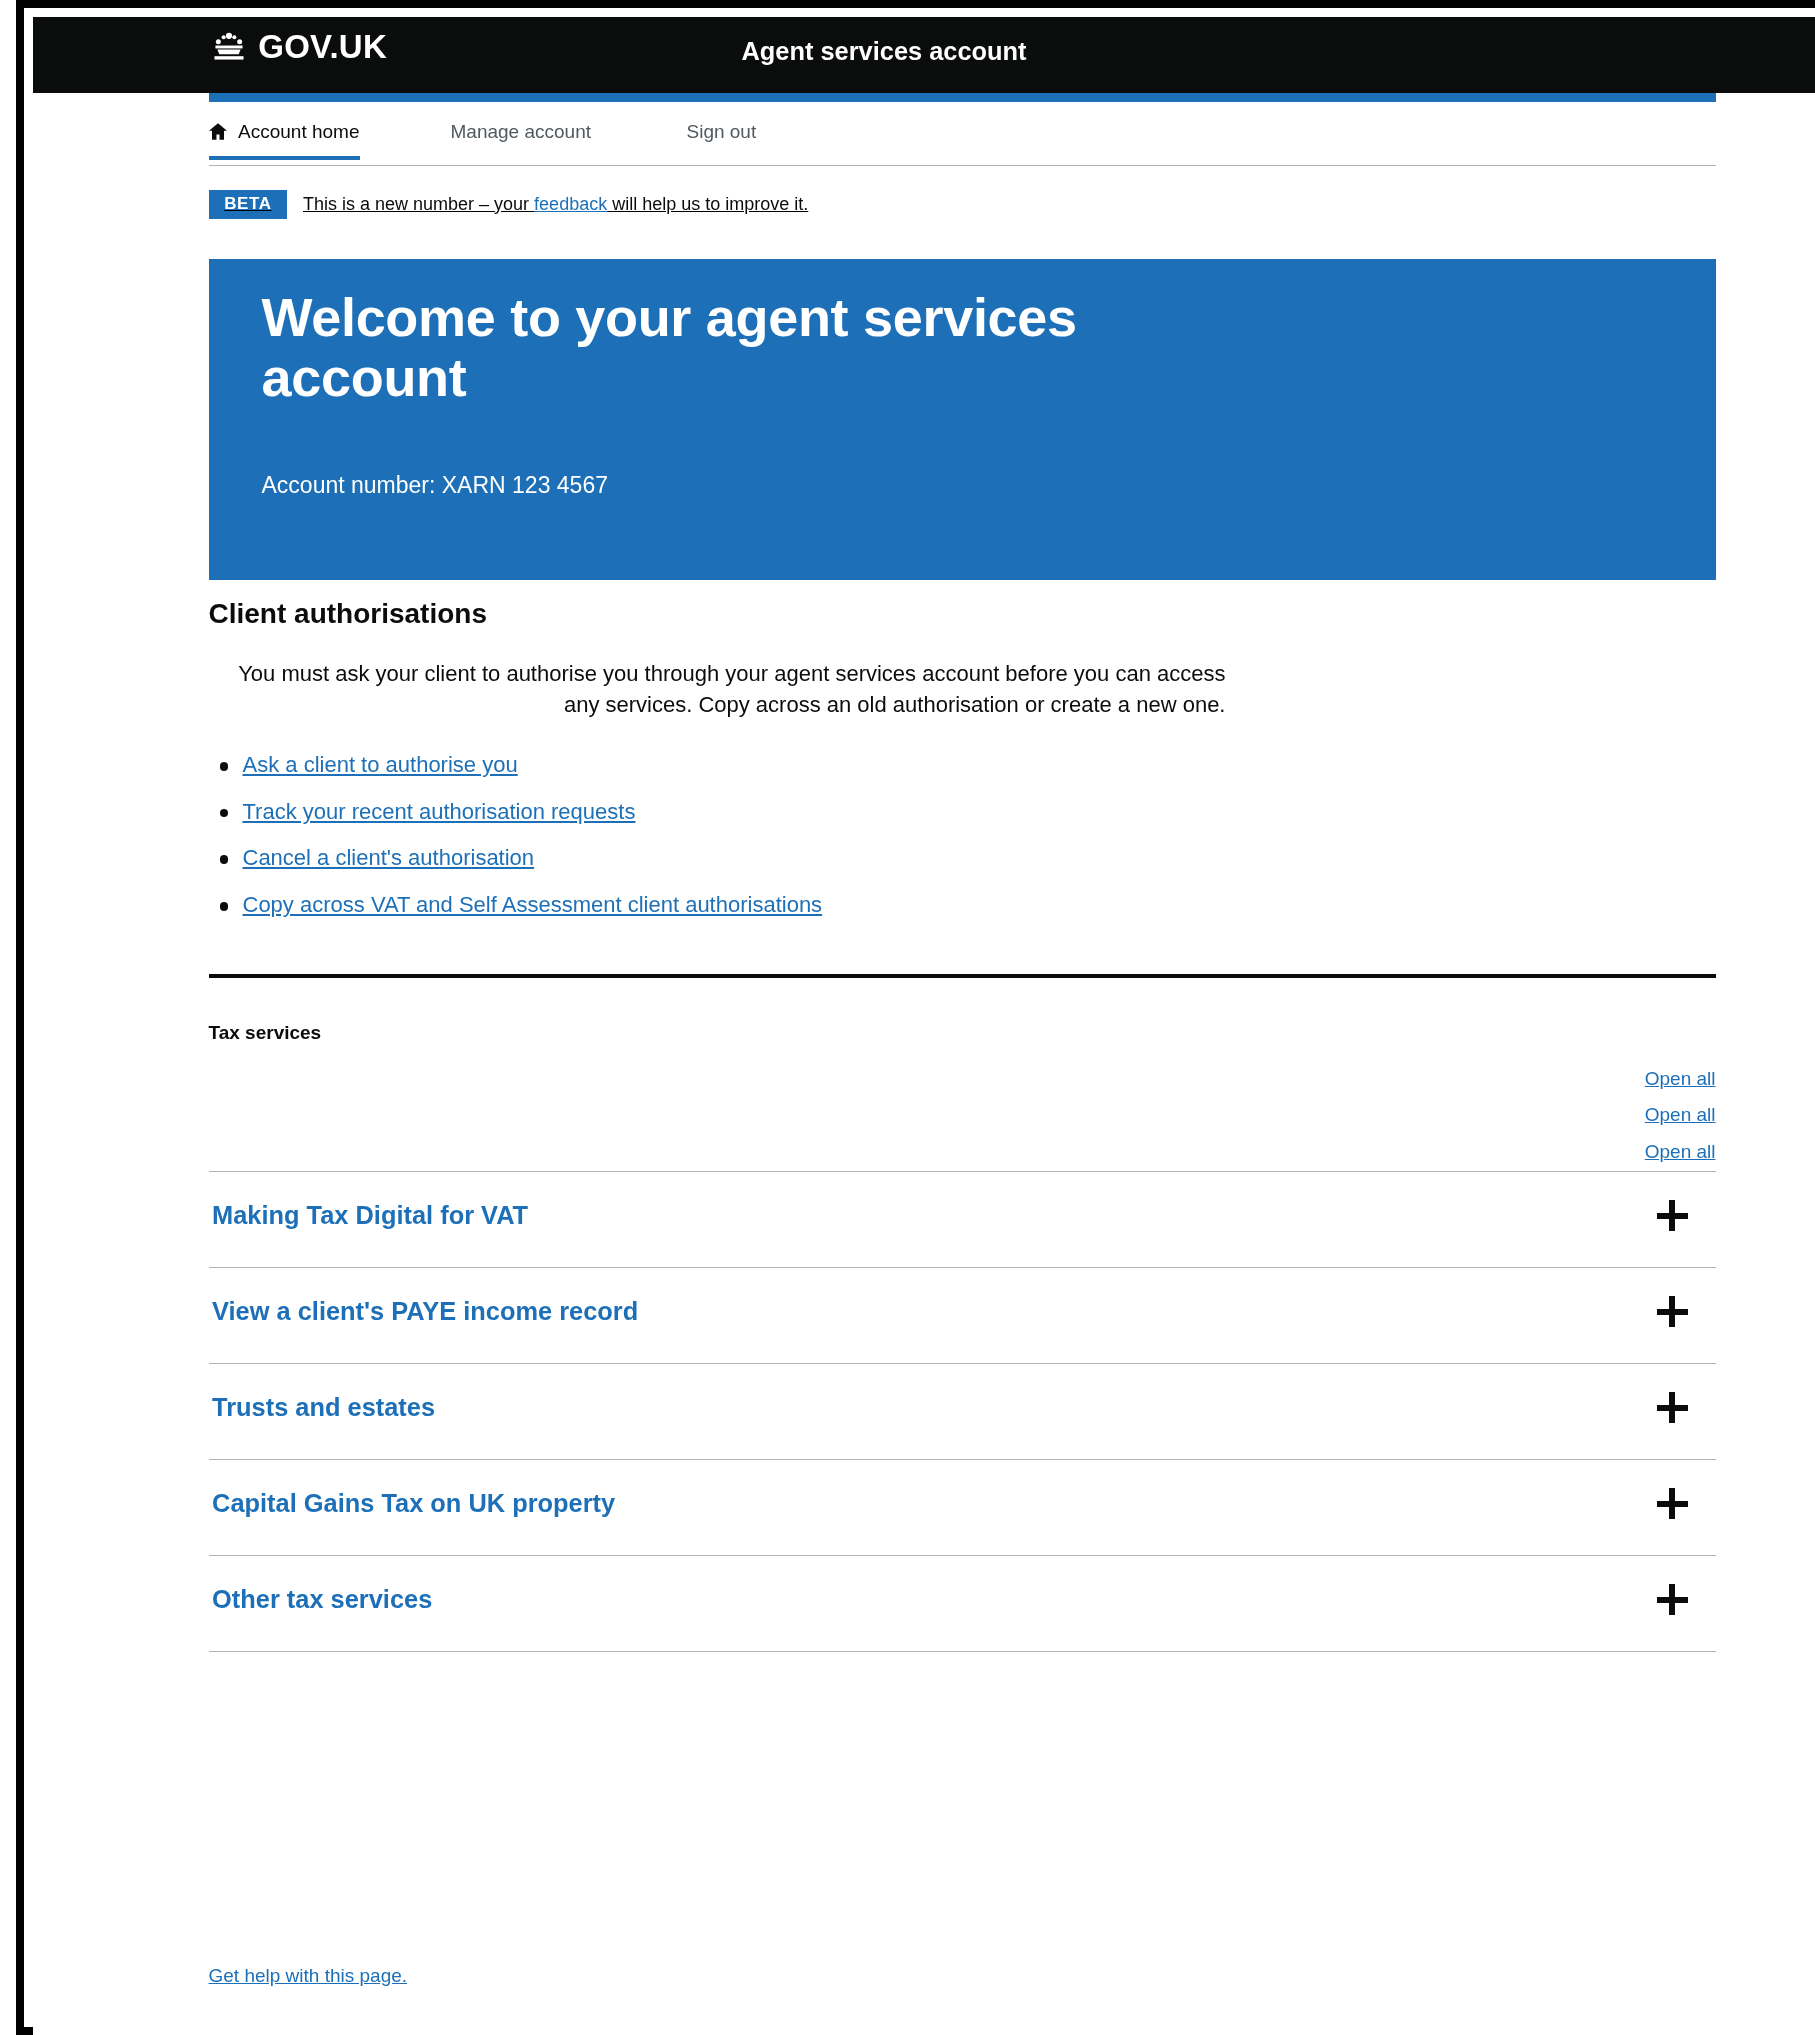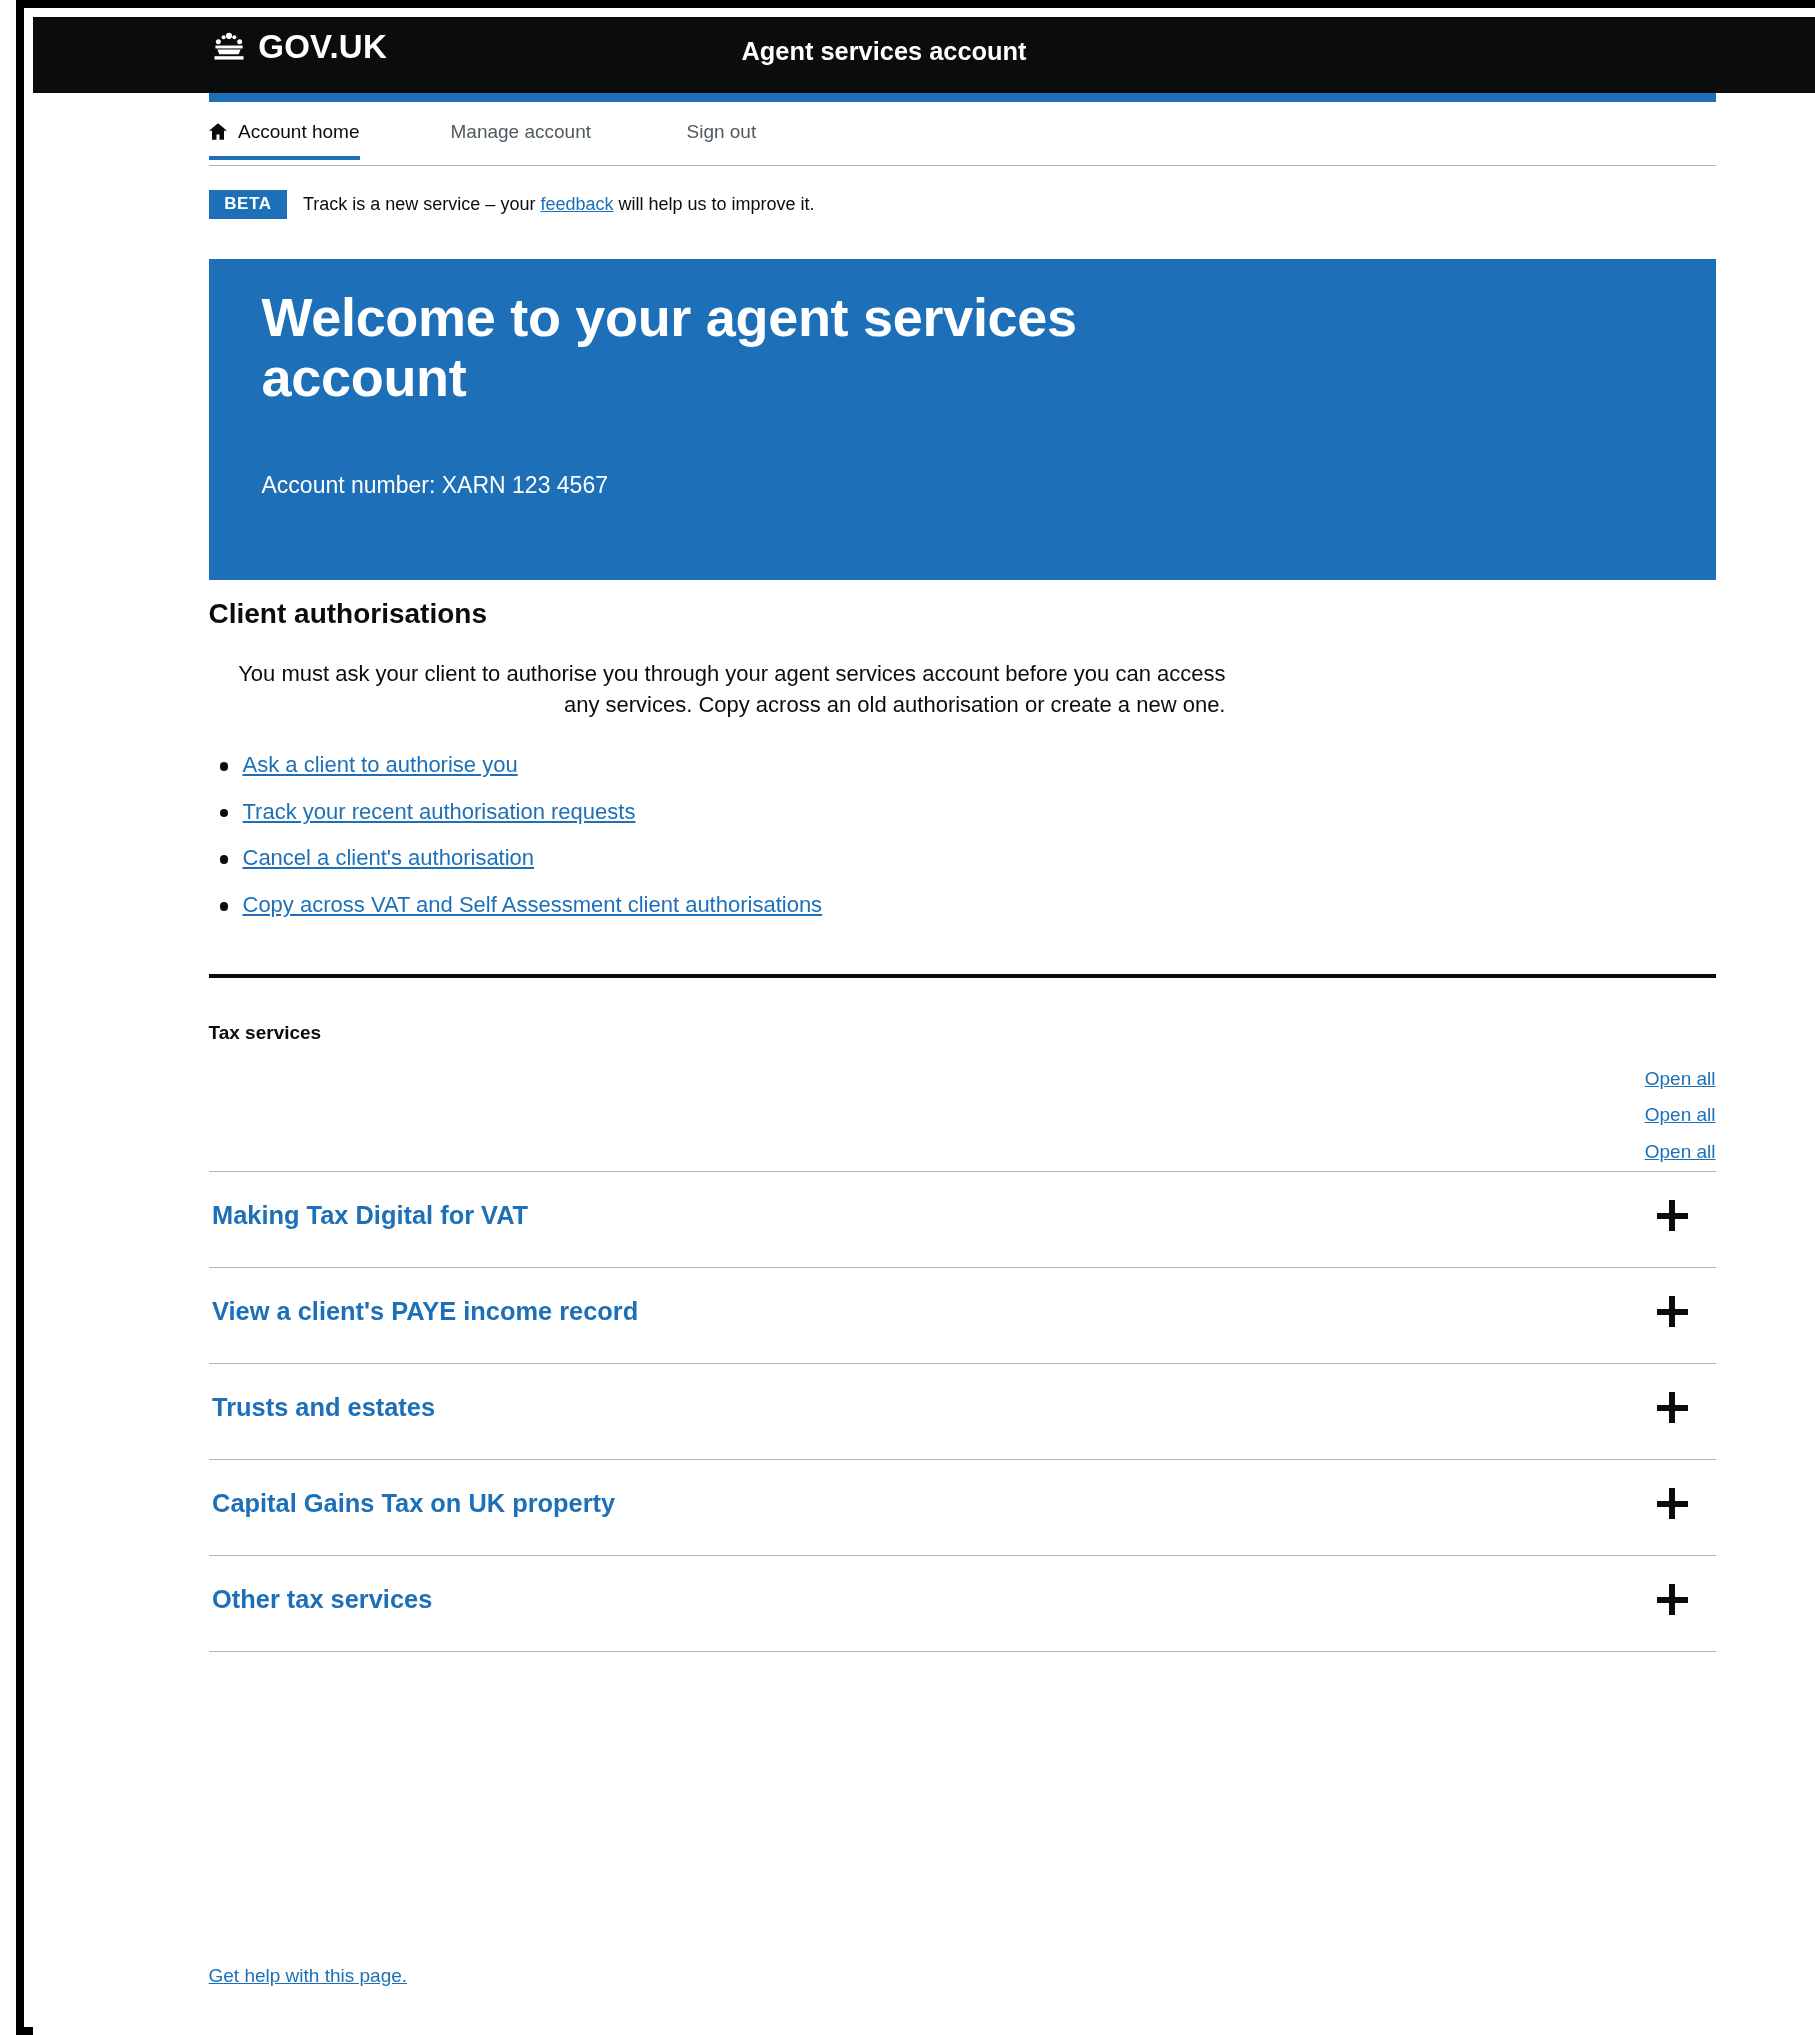--- a/index.html
+++ b/index.html
@@ -123,20 +123,21 @@
 
   
   .phase-banner {
     position: absolute;
     left: 176px;
     top: 173px;
     width: 1507px;
     display: flex;
     align-items: center;
     gap: 15.7px;
+    text-decoration: underline;
   }
   .beta-tag {
     background: #1d70b8;
     color: #ffffff;
     font-size: 17px;
     font-weight: bold;
     letter-spacing: 0.6px;
     padding: 5.4px 15.7px 6.7px 15.7px;
     line-height: 1;
   }
@@ -350,21 +351,21 @@
         <span>Manage account</span>
       </div>
       <div class="nav-item nav-3">
         <span>Sign out</span>
       </div>
     </div>
 
     <div class="phase-banner">
       <span class="beta-tag">BETA</span>
       <span class="phase-text">
-        <span>Track is a new service – your</span>
+        <span>This is a new number – your</span>
         <a href="#">feedback</a>
         <span>will help us to improve it.</span>
       </span>
     </div>
 
     <div class="hero">
       <div class="hero-title">Welcome to your agent services account</div>
       <div class="hero-sub">Account number: XARN 123 4567</div>
     </div>
 

